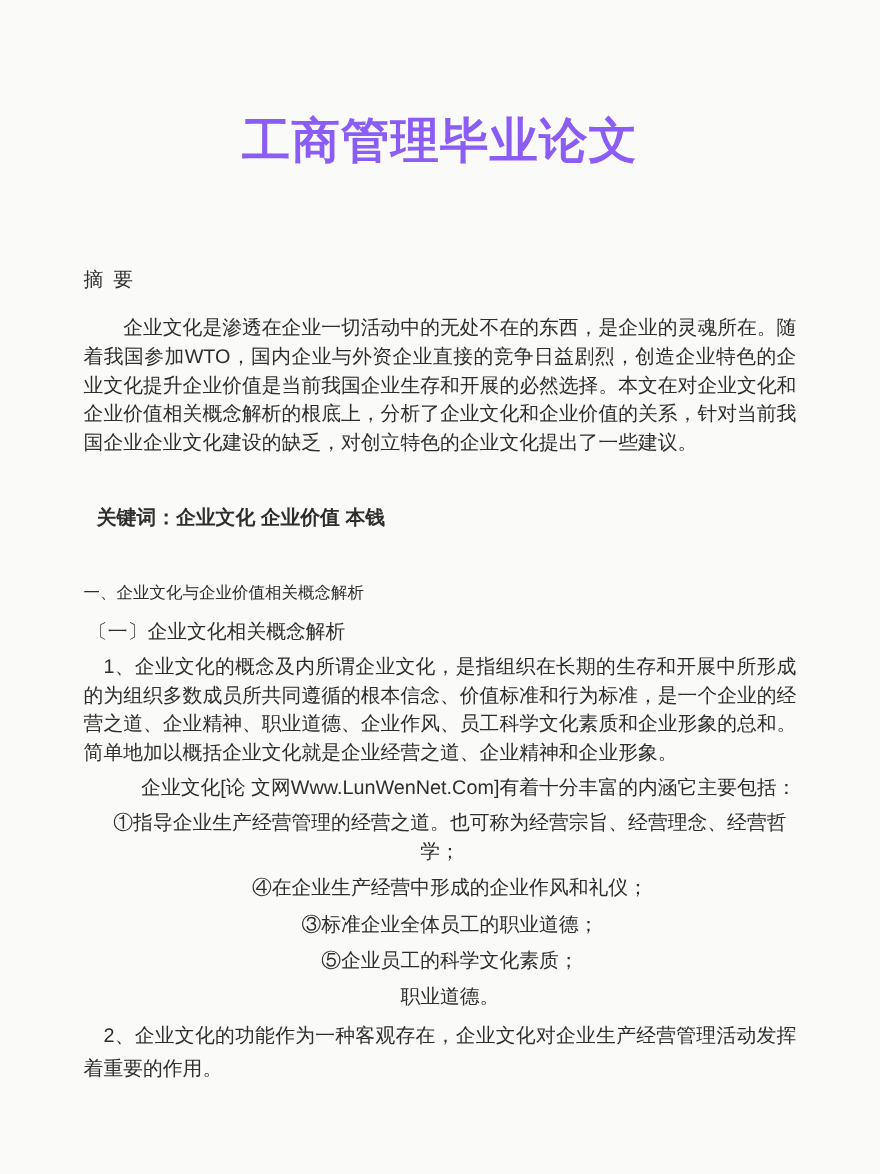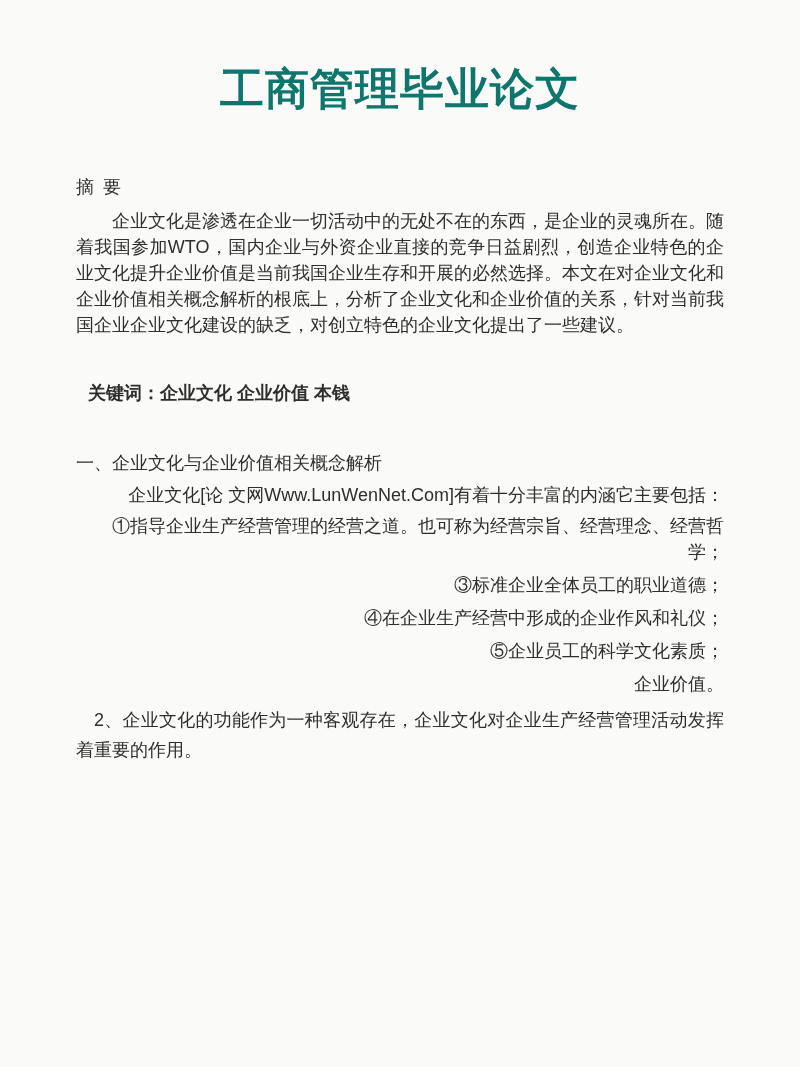--- a/index.html
+++ b/index.html
@@ -16,53 +16,53 @@
   .page {
     box-sizing: border-box;
     width: 800px;
     height: 1067px;
     padding: 0 76px;
     color: #2e2e2e;
     font-size: 18px;
   }
   h1.doc-title {
     margin: 0;
-    padding-top: 60px;
+    padding-top: 100px;
     font-size: 44px;
     line-height: 58px;
     font-weight: 900;
     letter-spacing: 1px;
     text-align: center;
-    color: #0f766e;
+    color: #8b5cf6;
   }
   .abstract-label {
-    margin-top: 56px;
+    margin-top: 83px;
     font-size: 18px;
     line-height: 26px;
     letter-spacing: 2px;
   }
   p {
     margin: 0;
     font-size: 18px;
     line-height: 26px;
     text-align: justify;
   }
   p.abstract {
-    margin-top: 8px;
+    margin-top: 18px;
     text-indent: 2em;
   }
   p.keywords {
     margin-top: 42px;
     padding-left: 12px;
     text-align: left;
     font-weight: bold;
   }
   h2.sec-heading {
     margin: 44px 0 0 0;
-    font-size: 18px;
+    font-size: 15px;
     line-height: 26px;
     font-weight: normal;
   }
   h3.subsec-heading {
     margin: 8px 0 0 0;
     padding-left: 4px;
     font-size: 18px;
     line-height: 26px;
     font-weight: normal;
   }
@@ -73,22 +73,21 @@
   p.connotation-intro {
     margin-top: 6px;
     text-align: right;
   }
   .connotation-list {
     margin-top: 6px;
   }
   p.list-item {
     margin: 0 0 7px 0;
     text-indent: 1em;
-    text-align: right;
-    font-family: Liberation Mono, monospace;
+    text-align: center;
   }
   p.function {
     margin-top: 6px;
     line-height: 30px;
     text-indent: 1em;
   }
   p.guidance {
     margin-top: 5px;
     line-height: 31px;
     text-indent: 0.75em;
@@ -102,28 +101,30 @@
   <h1 class="doc-title">工商管理毕业论文</h1>
 
   <div class="abstract-label">摘 要</div>
 
   <p class="abstract">企业文化是渗透在企业一切活动中的无处不在的东西，是企业的灵魂所在。随着我国参加WTO，国内企业与外资企业直接的竞争日益剧烈，创造企业特色的企业文化提升企业价值是当前我国企业生存和开展的必然选择。本文在对企业文化和企业价值相关概念解析的根底上，分析了企业文化和企业价值的关系，针对当前我国企业企业文化建设的缺乏，对创立特色的企业文化提出了一些建议。</p>
 
   <p class="keywords">关键词：企业文化 企业价值 本钱</p>
 
   <h2 class="sec-heading">一、企业文化与企业价值相关概念解析</h2>
 
+  <h3 class="subsec-heading">〔一〕企业文化相关概念解析</h3>
 
+  <p class="concept">1、企业文化的概念及内所谓企业文化，是指组织在长期的生存和开展中所形成的为组织多数成员所共同遵循的根本信念、价值标准和行为标准，是一个企业的经营之道、企业精神、职业道德、企业作风、员工科学文化素质和企业形象的总和。简单地加以概括企业文化就是企业经营之道、企业精神和企业形象。</p>
 
   <p class="connotation-intro">企业文化[论 文网Www.LunWenNet.Com]有着十分丰富的内涵它主要包括：</p>
 
   <div class="connotation-list">
     <p class="list-item">①指导企业生产经营管理的经营之道。也可称为经营宗旨、经营理念、经营哲学；</p>
+    <p class="list-item">④在企业生产经营中形成的企业作风和礼仪；</p>
     <p class="list-item">③标准企业全体员工的职业道德；</p>
-    <p class="list-item">④在企业生产经营中形成的企业作风和礼仪；</p>
     <p class="list-item">⑤企业员工的科学文化素质；</p>
-    <p class="list-item">企业价值。</p>
+    <p class="list-item">职业道德。</p>
   </div>
 
   <p class="function">2、企业文化的功能作为一种客观存在，企业文化对企业生产经营管理活动发挥着重要的作用。</p>
 
 
 </div>
 
 </body></html>

